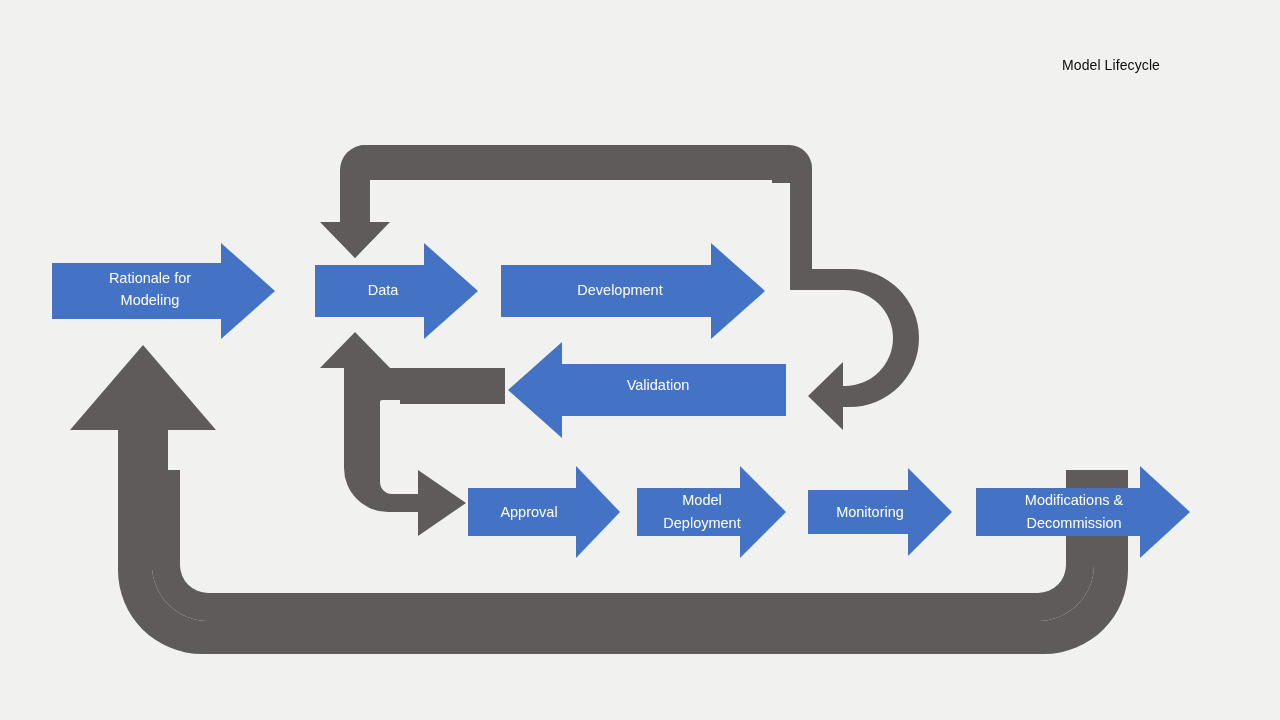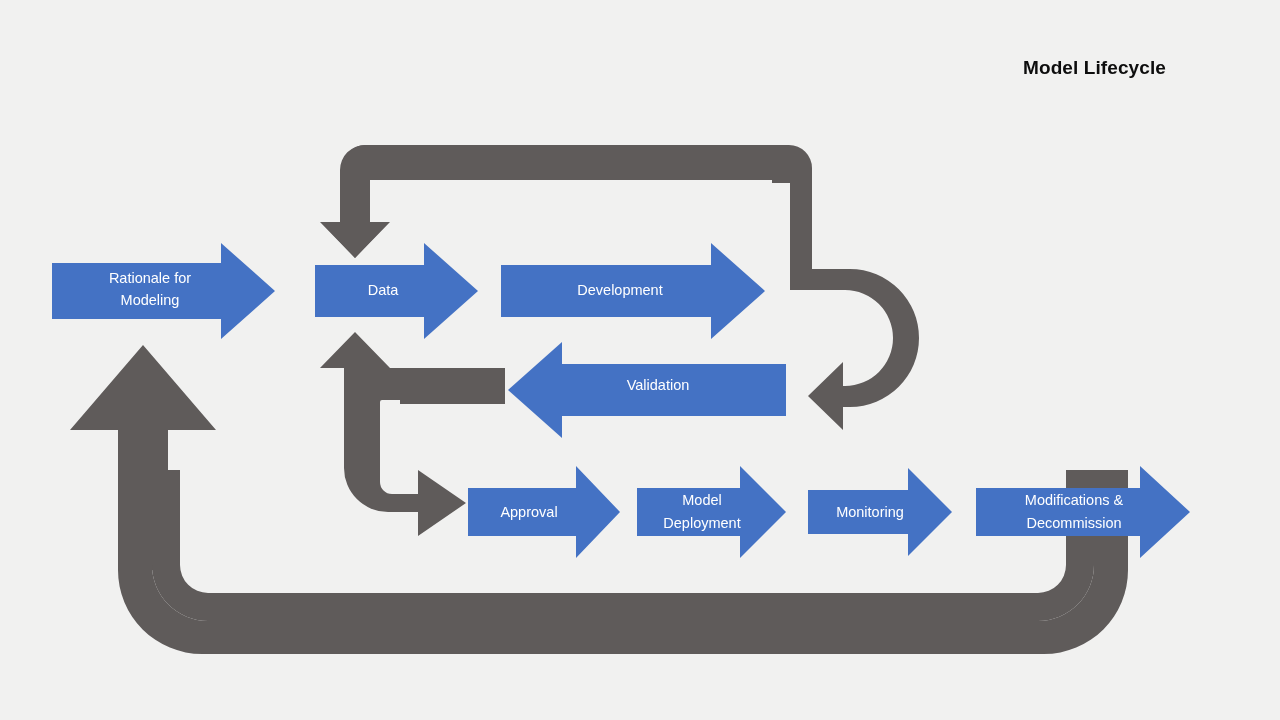--- a/index.html
+++ b/index.html
@@ -14,24 +14,24 @@
     font-family: "Liberation Sans", sans-serif;
   }
   #stage {
     position: relative;
     width: 1280px;
     height: 720px;
     background: #f1f1f0;
   }
   #title {
     position: absolute;
-    right: 114px;
+    right: 120px;
     top: 57px;
-    font-size: 19px;
-    font-weight: bold;
+    font-size: 14px;
+    font-weight: normal;
     color: #0d0d0d;
     letter-spacing: 0.1px;
     white-space: nowrap;
   }
   svg#diagram {
     position: absolute;
     left: 0;
     top: 0;
     width: 1280px;
     height: 720px;

